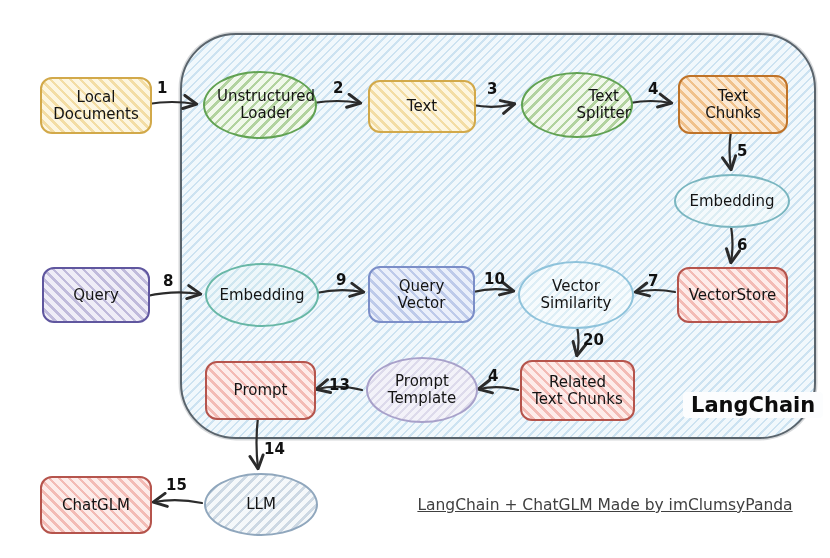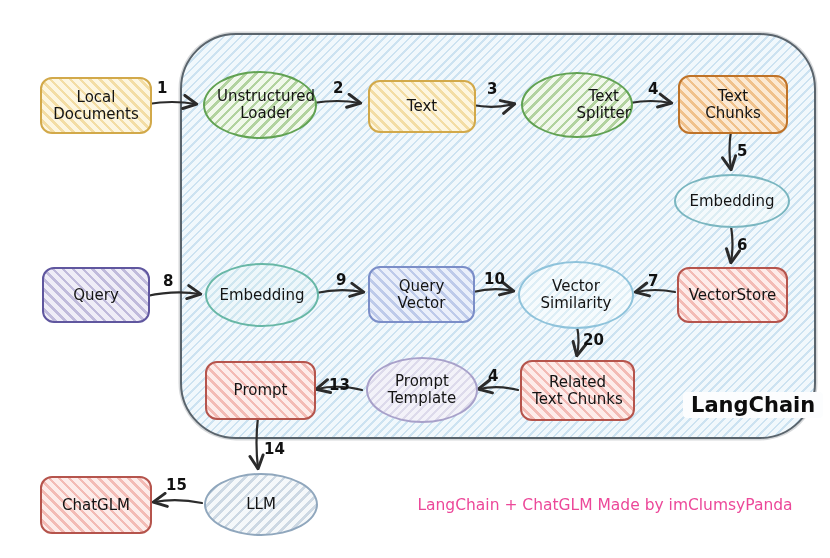--- a/index.html
+++ b/index.html
@@ -51,21 +51,21 @@
   .edge-label{
     position:absolute;z-index:4;font-size:15px;font-weight:600;color:#111;
   }
   .frame-label{
     position:absolute;left:683px;top:392px;z-index:4;
     font-size:21px;font-weight:700;color:#0d0d0d;
     background:#fcfdfe;padding:1px 8px;border-radius:4px;
   }
   .caption{
     position:absolute;left:405px;top:496px;width:400px;z-index:4;
-    text-align:center;font-size:15.5px;font-weight:500;color:#ec4899;
+    text-align:center;font-size:15.5px;font-weight:500;color:#404040;text-decoration:underline;
   }
 </style>
 </head>
 <body>
 
 <div class="canvas">
 
   <div class="frame"></div>
 
   <svg class="arrows" width="830" height="558" viewBox="0 0 830 558">

